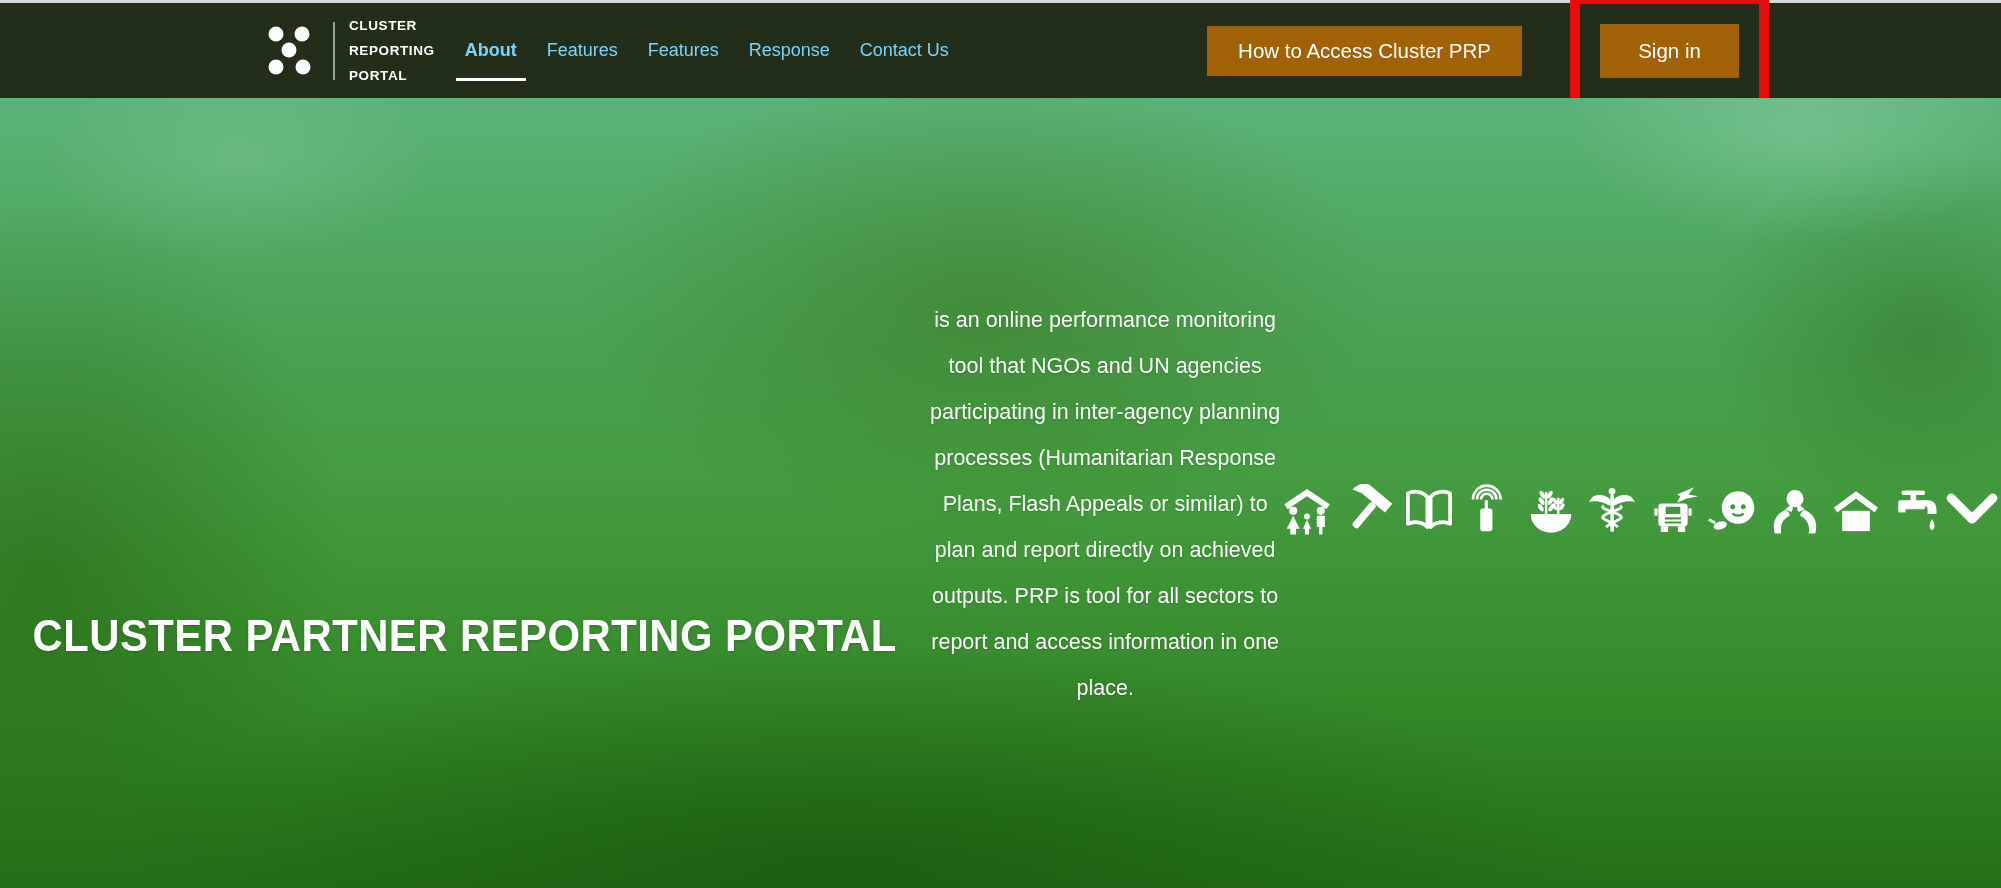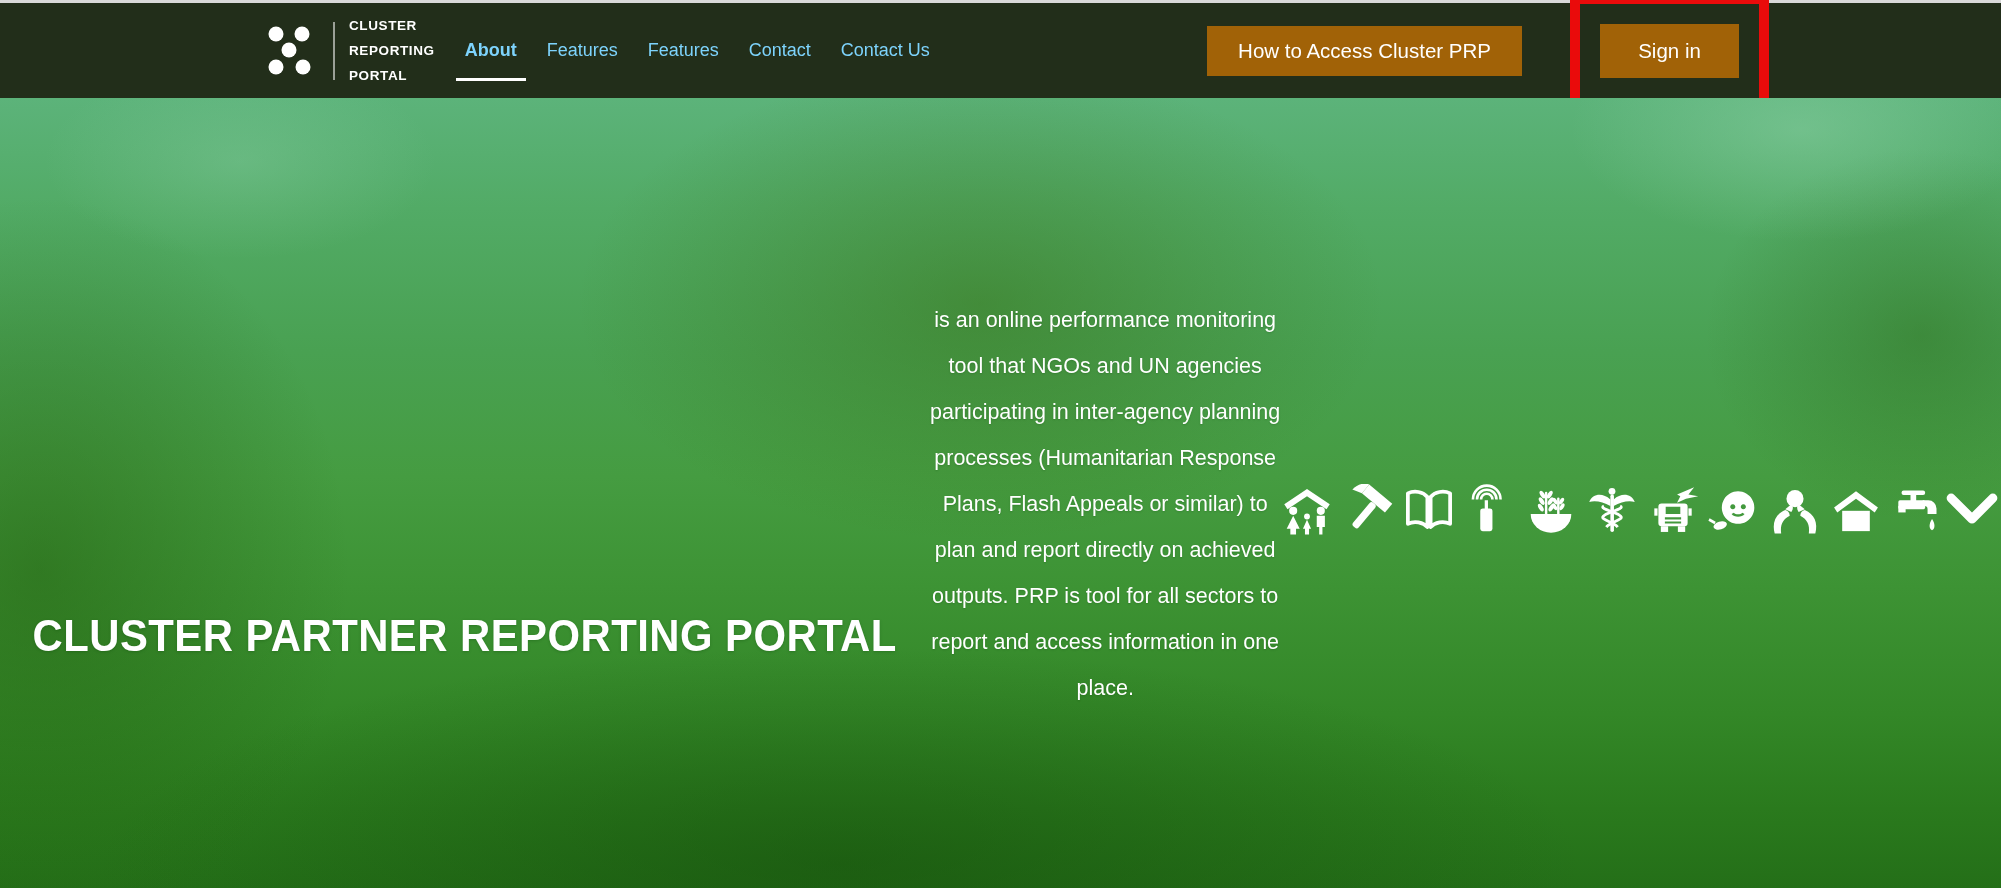--- a/index.html
+++ b/index.html
@@ -90,21 +90,21 @@
         <span>CLUSTER</span>
         <span>REPORTING</span>
         <span>PORTAL</span>
       </span>
     </div>
 
     <nav class="nav-links">
         <a class="nav-link active">About</a>
         <a class="nav-link">Features</a>
         <a class="nav-link">Features</a>
-        <a class="nav-link">Contact</a>
+        <a class="nav-link">Response</a>
         <a class="nav-link">Contact Us</a>
       </nav>
 
     <div class="nav-spacer"></div>
 
     <button class="btn btn-access">How to Access Cluster PRP</button>
 
     <div class="annotation-box">
       <button class="btn btn-signin">Sign in</button>
     </div>

